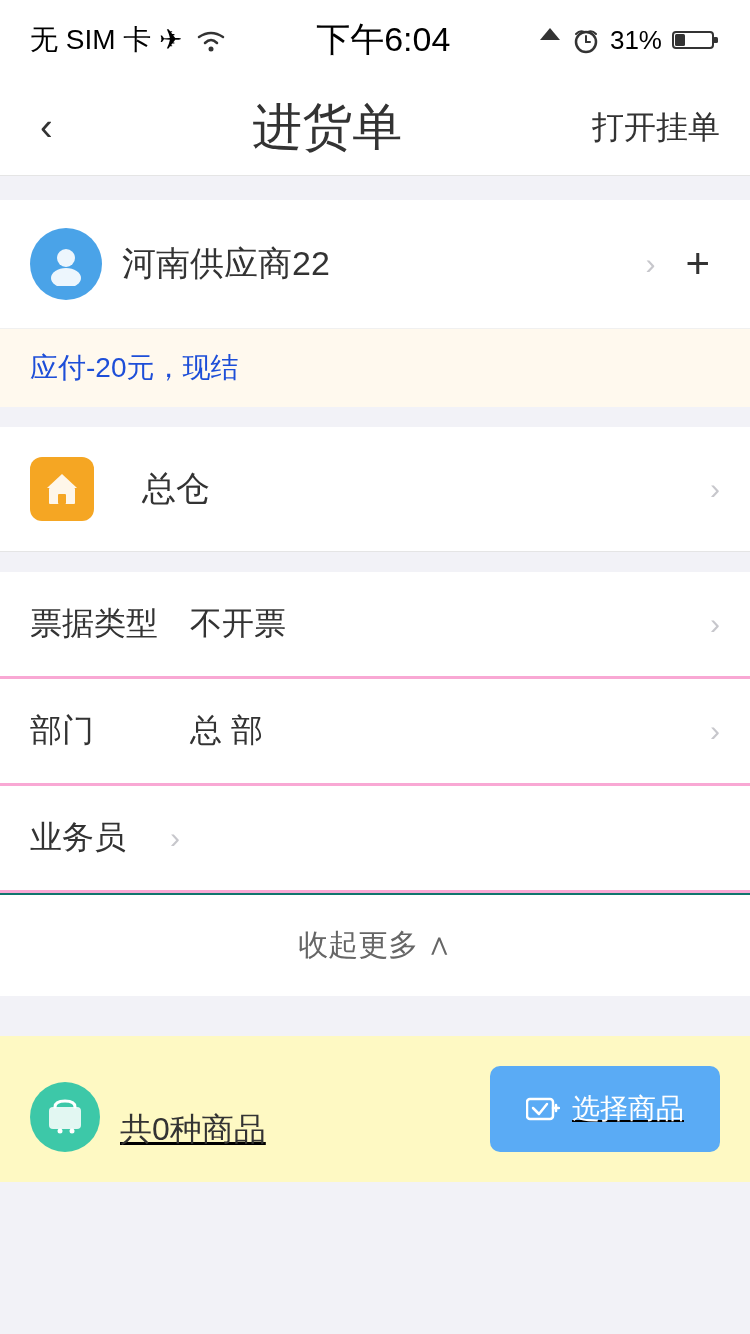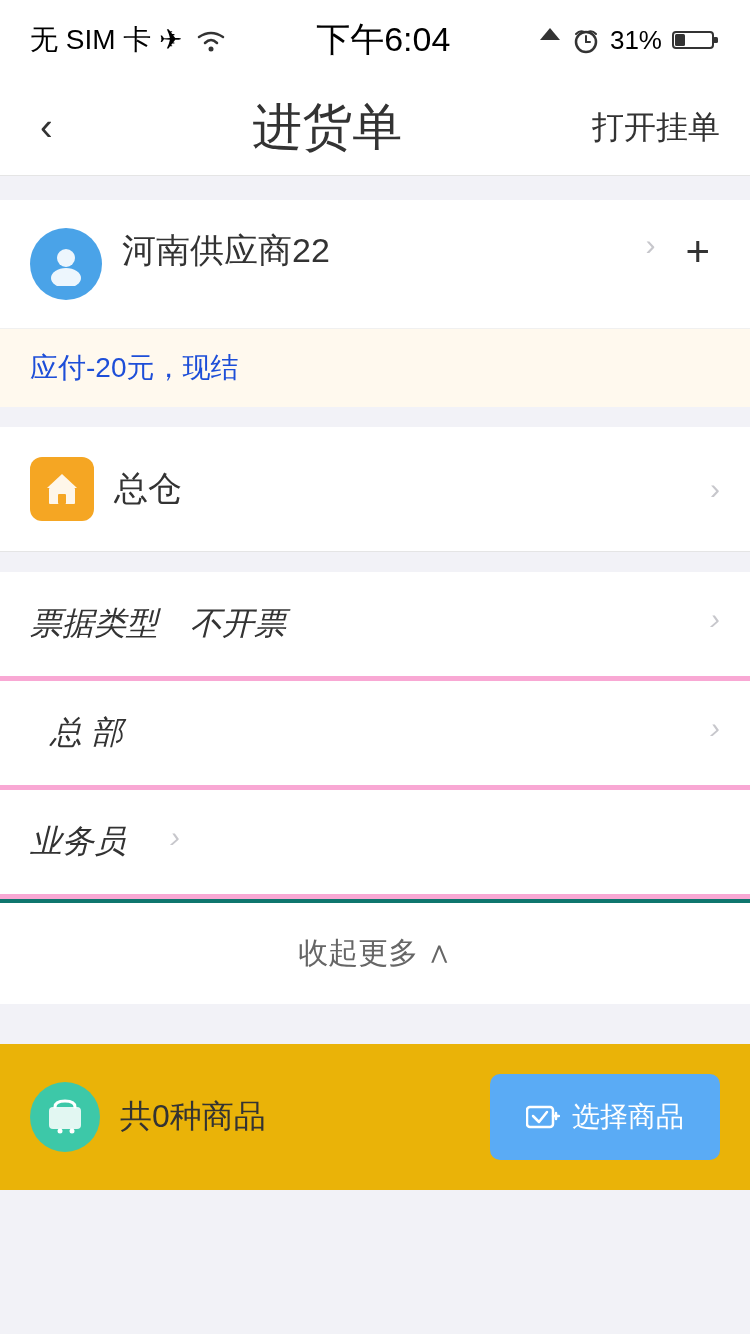--- a/index.html
+++ b/index.html
@@ -57,21 +57,21 @@
     
     .divider-block {
       height: 24px;
       background: #f2f2f7;
     }
 
     
     .supplier-row {
       background: #fff;
       display: flex;
-      align-items: flex-start;
+      align-items: center;
       padding: 28px 30px;
       border-bottom: 1px solid #f0f0f0;
     }
     .supplier-avatar {
       width: 72px;
       height: 72px;
       border-radius: 50%;
       background: #4aa3e8;
       display: flex;
       align-items: center;
@@ -128,38 +128,38 @@
       display: flex;
       align-items: center;
       justify-content: center;
       margin-right: 20px;
       flex-shrink: 0;
     }
     .warehouse-name {
       flex: 1;
       font-size: 34px;
       color: #333;
+      margin-left: 28px;
     }
     .chevron-right {
       color: #c7c7cc;
       font-size: 30px;
     }
 
     
     .form-section {
       background: #fff;
       margin-top: 20px;
     }
     .form-row {
       display: flex;
-      align-items: flex-start;
+      align-items: center;
       padding: 30px 30px;
-      border-bottom: 5px solid #f9a8d4;
+      border-bottom: 3px solid #f9a8d4;
       min-height: 100px;
-      font-style: italic;
     }
     .form-row:last-child {
       border-bottom: none;
     }
     .form-label {
       font-size: 32px;
       color: #333;
       width: 140px;
       flex-shrink: 0;
     }
@@ -171,34 +171,35 @@
     }
     .form-value.placeholder {
       color: #c7c7cc;
     }
 
     
     .collapse-row {
       background: #fff;
       text-align: center;
       padding: 30px;
-      border-top: 4px solid #0f766e;
+      border-top: 2px solid #0f766e;
       font-size: 30px;
       color: #666;
       cursor: pointer;
     }
 
     
     .bottom-section {
-      background: #eab308;
+      background: #fef9c3;
       margin-top: 20px;
       display: flex;
-      align-items: center;
+      align-items: flex-end;
       padding: 30px;
       gap: 20px;
+      text-decoration: underline;
     }
     .product-icon-wrap {
       width: 70px;
       height: 70px;
       border-radius: 50%;
       background: #3dc8a8;
       display: flex;
       align-items: center;
       justify-content: center;
       flex-shrink: 0;
@@ -296,20 +297,21 @@
 
 <div class="form-section">
 
   <div class="form-row">
     <span class="form-label">票据类型</span>
     <span class="form-value">不开票</span>
     <span class="chevron-right">›</span>
   </div>
 
   <div class="form-row">
+    <span class="form-label">部门</span>
     <span class="form-value">总 部</span>
     <span class="chevron-right">›</span>
   </div>
 
   <div class="form-row">
     <span class="form-label">业务员</span>
     <span class="chevron-right">›</span>
   </div>
 
 

